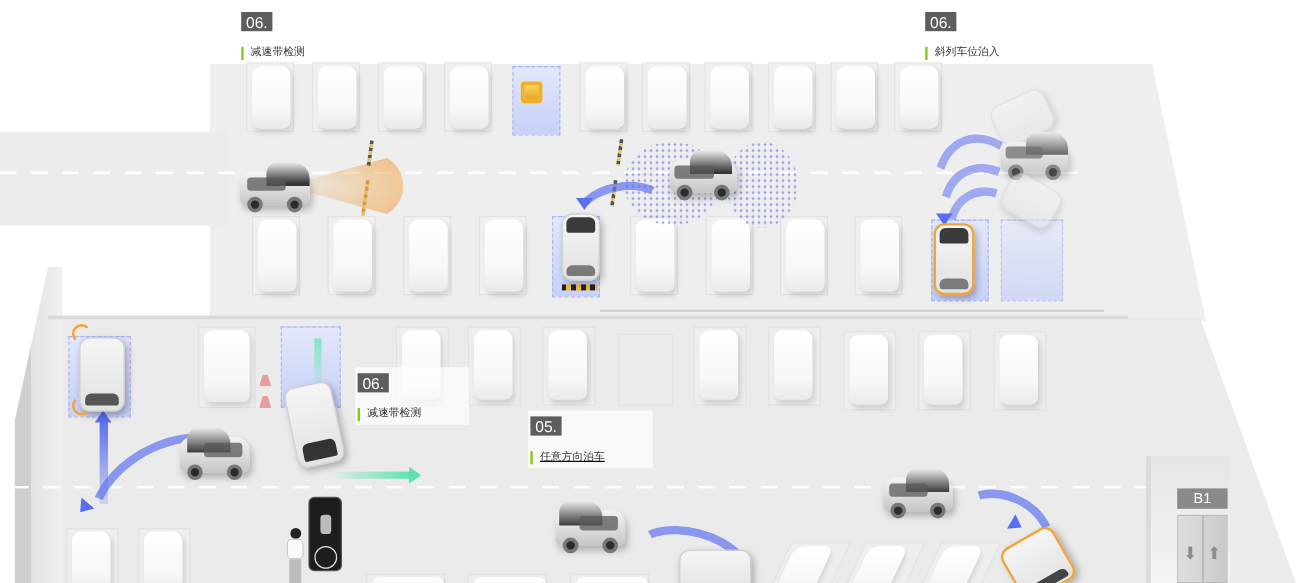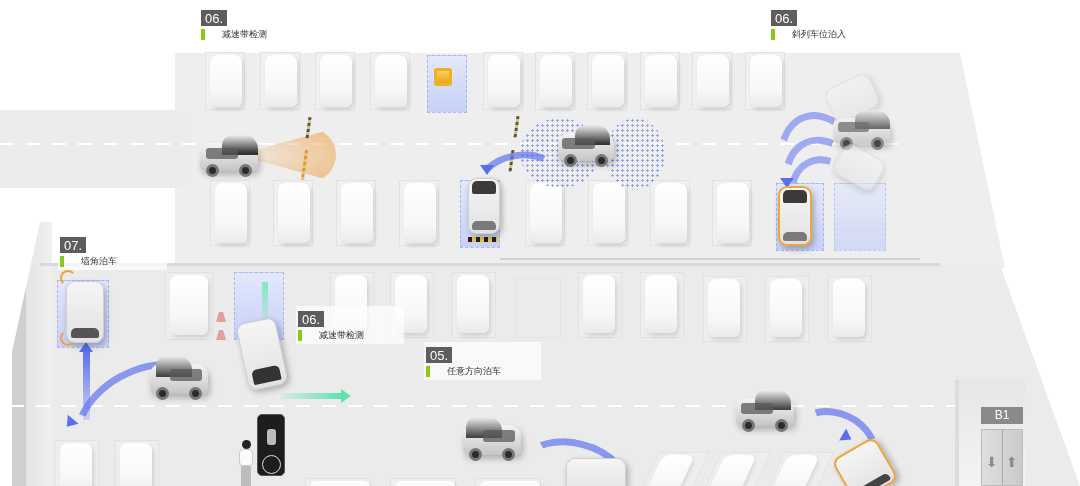--- a/index.html
+++ b/index.html
@@ -39,21 +39,21 @@
 
   .car-top .body { position:absolute; inset:0; background: linear-gradient(180deg,#f5f5f5 0%,#e2e2e2 100%); border-radius: 9px; box-shadow: 2px 3px 6px rgba(0,0,0,0.28); border: 1px solid #cfcfcf; }
   .car-top .roof { position:absolute; left:14%; top:6%; width:72%; height:22%; background: #3a3a3a; border-radius: 5px 5px 2px 2px; }
   .car-top .roof.bottom { top:auto; bottom:8%; height:16%; background:#7a7a7a; }
   .car-top.orange .body { border: 2px solid #f0a43a; }
   .car-top.ghost { opacity: 0.45; }
 
   
   .feature-label { position: absolute; }
   .feature-label .num { display: inline-block; background: #5d5d5d; color: #ffffff; font-family: "Liberation Sans", sans-serif; font-size: 13px; padding: 1px 4px 0 4px; line-height: 15px; }
-  .feature-label .desc { display: block; margin-top: 2px; font-size: 9px; color: #333333; border-left: 4px solid #84cc16; padding-left: 17px; line-height: 11px; white-space: nowrap; }
+  .feature-label .desc { display: block; margin-top: 12px; font-size: 9px; color: #333333; border-left: 2px solid #84cc16; padding-left: 6px; line-height: 11px; white-space: nowrap; }
   .feature-label.boxed { background: rgba(255,255,255,0.7); padding: 3px 40px 3px 2px; }
 
   
   .radar-cone { position:absolute; left:258px; top:128px; width:78px; height:54px; background: radial-gradient(ellipse at 0% 50%, rgba(240,170,90,0.15) 0%, rgba(240,170,90,0.75) 100%); clip-path: polygon(0 40%, 100% 0, 100% 100%, 0 60%); border-radius: 0 40px 40px 0; }
   .bump { position:absolute; width:3px; background: repeating-linear-gradient(180deg,#555 0 3px,#d8c36a 3px 6px); }
   .dots { position:absolute; border-radius:50%; background: radial-gradient(circle, rgba(80,100,230,0.55) 1px, transparent 1.4px); background-size: 5px 5px; }
   .lock-icon { position:absolute; left:434px; top:68px; width:18px; height:18px; border:3px solid #f0b020; border-radius:3px; background: linear-gradient(180deg,#f7d45d,#e9a31f); }
   .bar-stop { position:absolute; left:468px; top:237px; width:30px; height:5px; background: repeating-linear-gradient(90deg,#222 0 4px,#f0c040 4px 8px); }
 
   .arrow-blue { position:absolute; border: 7px solid rgba(95,115,240,0.65); border-color: rgba(95,115,240,0.7) transparent transparent transparent; border-radius: 50%; }
@@ -343,26 +343,22 @@
   </div>
 
   <div class="feature-label" style="left:201px;top:8px;">
     <span class="num">06.</span>
     <span class="desc">减速带检测</span>
   </div>
   <div class="feature-label" style="left:771px;top:8px;">
     <span class="num">06.</span>
     <span class="desc">斜列车位泊入</span>
   </div>
-  <div class="feature-label boxed" style="left:424px;top:342px;">
+  <div class="feature-label boxed" style="left:440px;top:342px;text-decoration:underline;">
     <span class="num">05.</span>
     <span class="desc">任意方向泊车</span>
   </div>
   <div class="feature-label boxed" style="left:296px;top:306px;">
     <span class="num">06.</span>
     <span class="desc">减速带检测</span>
   </div>
-  <div class="feature-label boxed" style="left:58px;top:232px;padding-right:50px;">
-    <span class="num">07.</span>
-    <span class="desc">墙角泊车</span>
-  </div>
 
 </div>
 
 </body></html>

